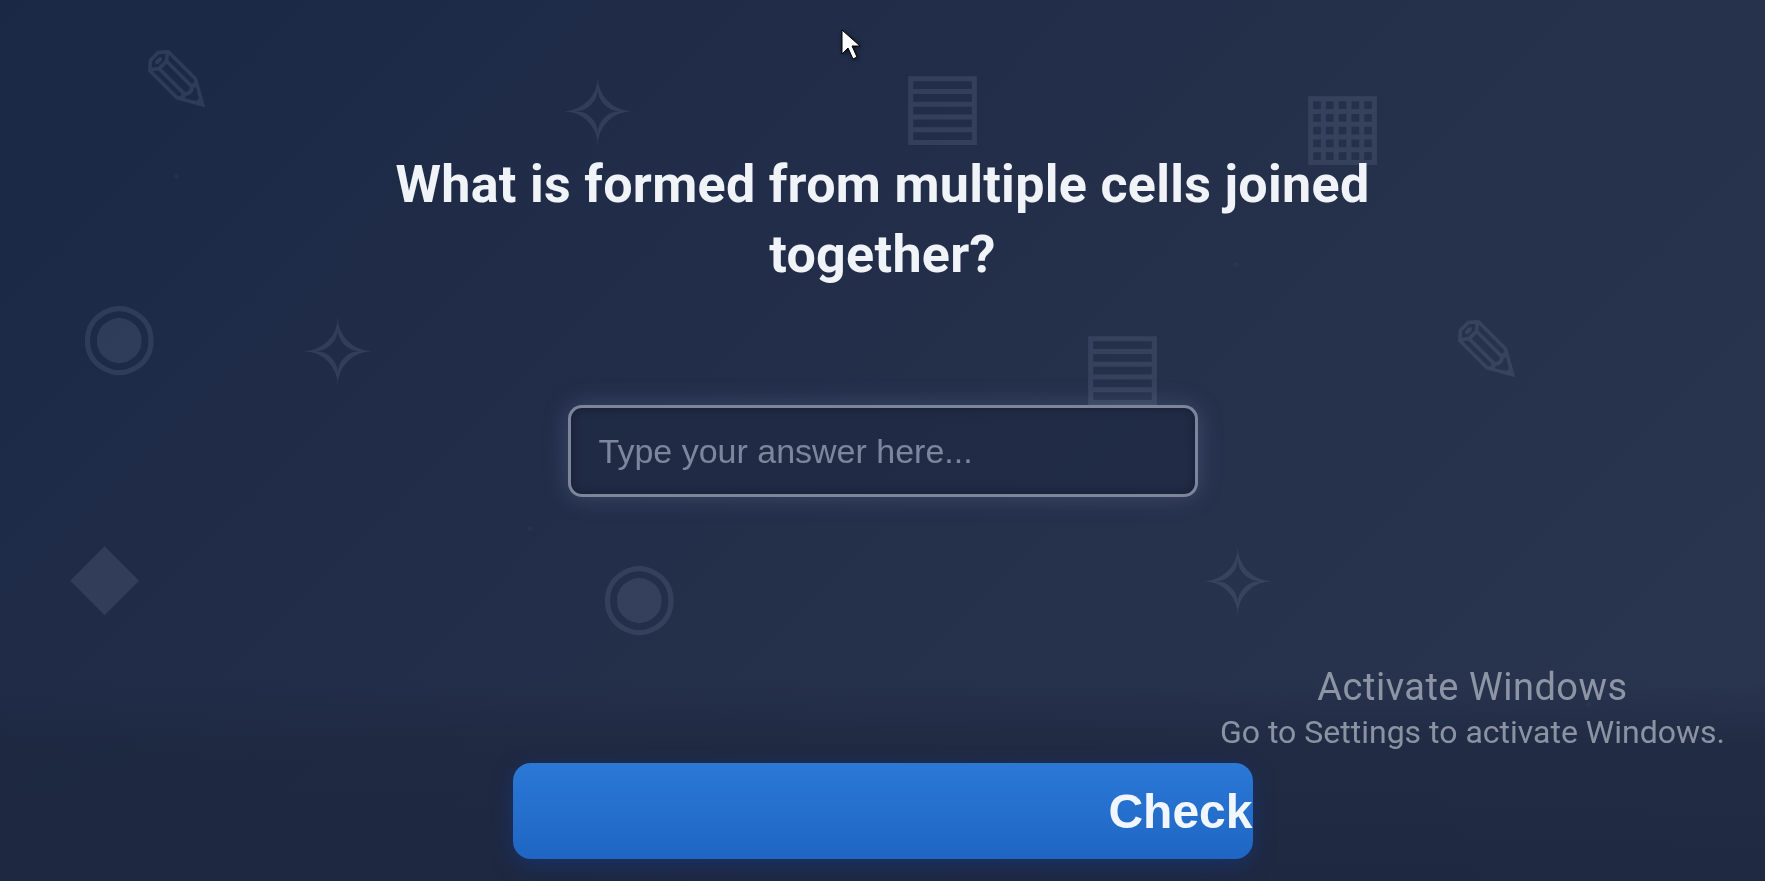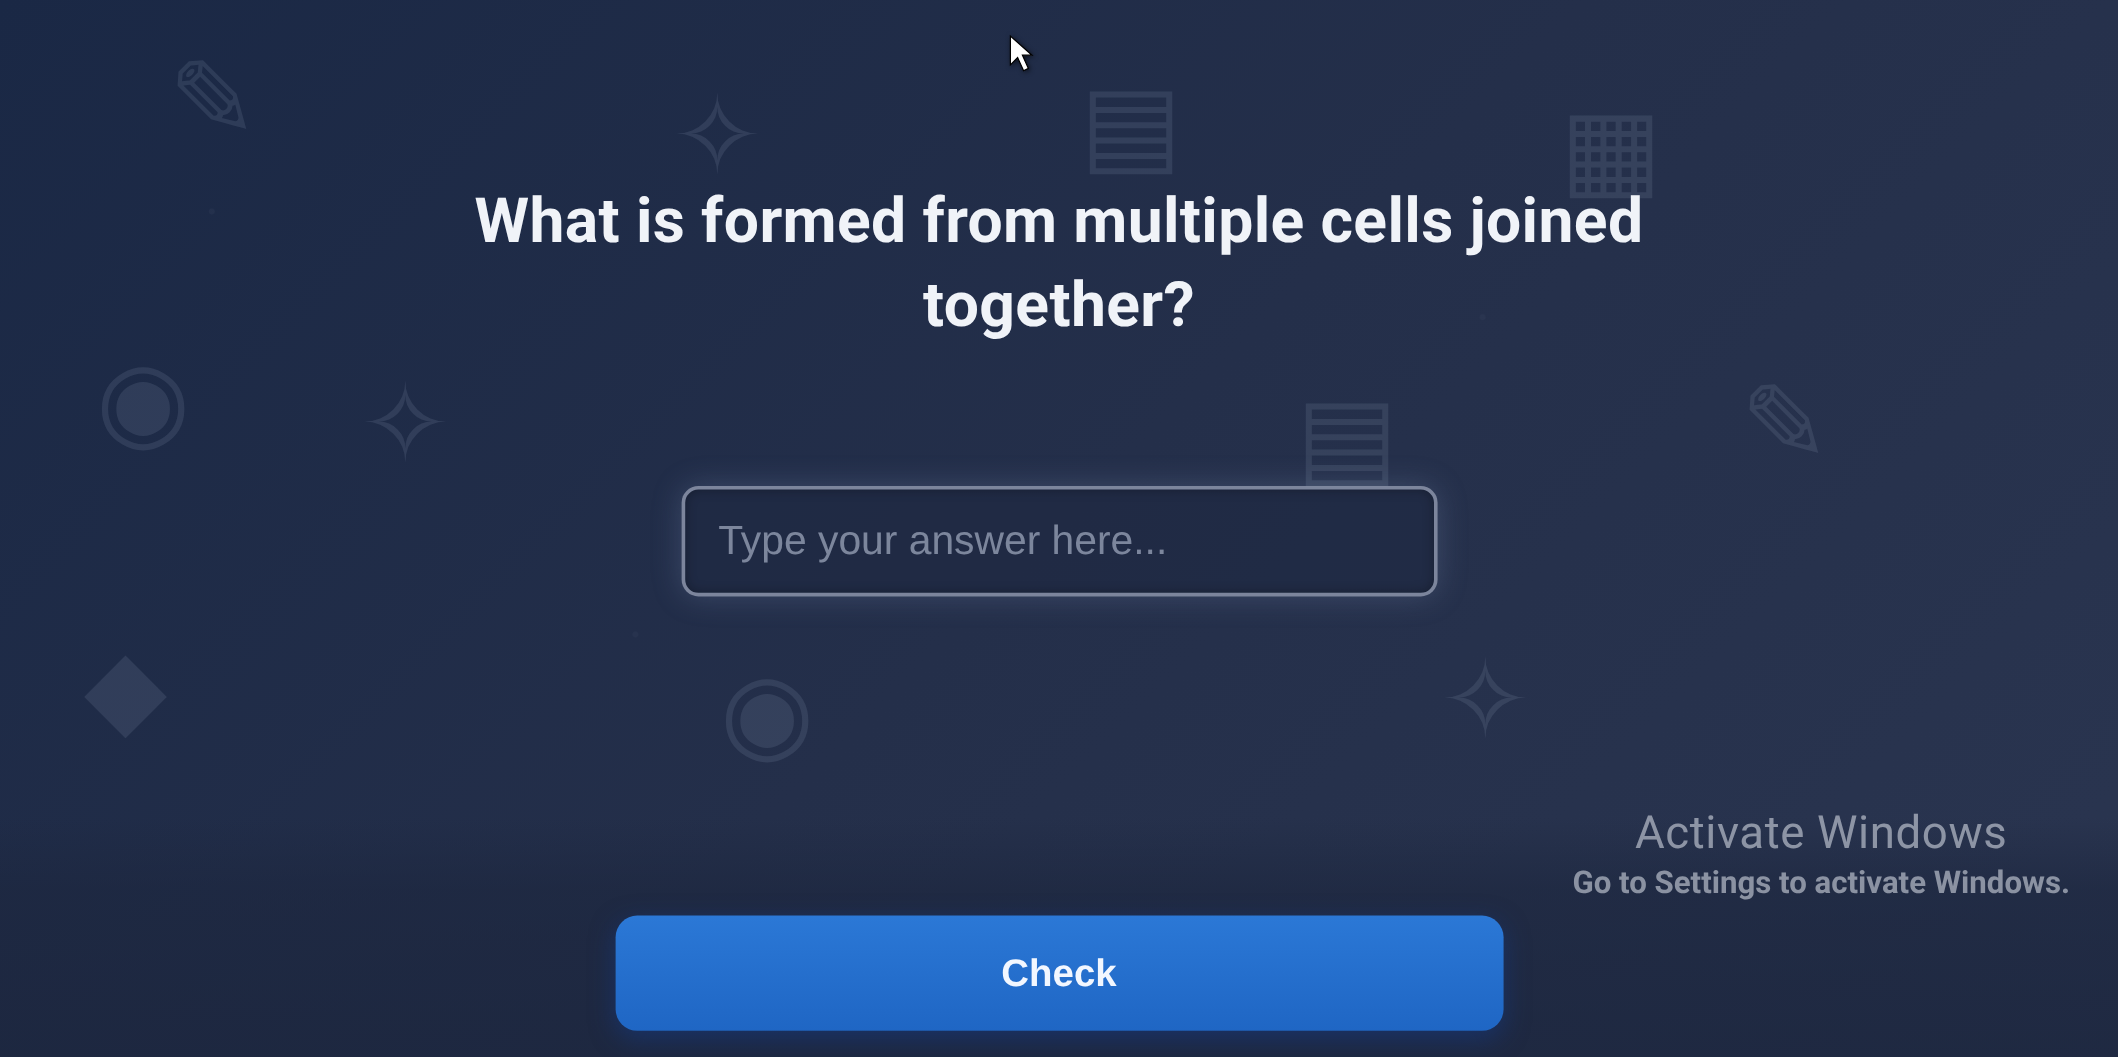--- a/index.html
+++ b/index.html
@@ -93,47 +93,48 @@
       justify-content: center;
       align-items: center;
     }
 
     .check-button {
       width: 740px;
       height: 96px;
       background: linear-gradient(180deg, #2b78d6 0%, #1f66c4 100%);
       border: none;
       border-radius: 18px;
-      font-size: 32px;
+      font-size: 48px;
       font-weight: 700;
       color: #f2f7ff;
       cursor: pointer;
       box-shadow: 0 6px 20px rgba(20, 60, 140, 0.5);
       margin-top: 60px;
+      text-align: right;
     }
 
     
     .watermark {
       position: absolute;
       right: 40px;
       bottom: 130px;
       text-align: center;
       color: rgba(210, 215, 225, 0.6);
       pointer-events: none;
     }
 
     .watermark-title {
       font-size: 38px;
       font-weight: 400;
       letter-spacing: 0.5px;
     }
 
     .watermark-sub {
-      font-size: 26px;
-      font-weight: 700;
+      font-size: 32px;
+      font-weight: 400;
       margin-top: 4px;
     }
 
     
     .cursor {
       position: absolute;
       top: 28px;
       left: 840px;
       width: 24px;
       height: 36px;

